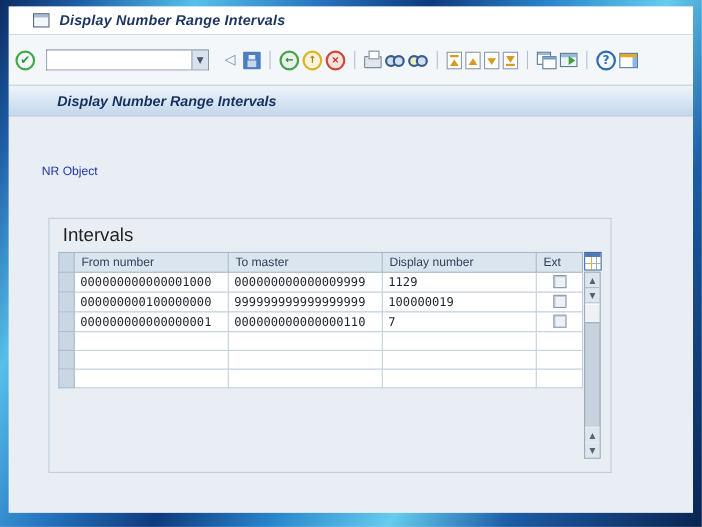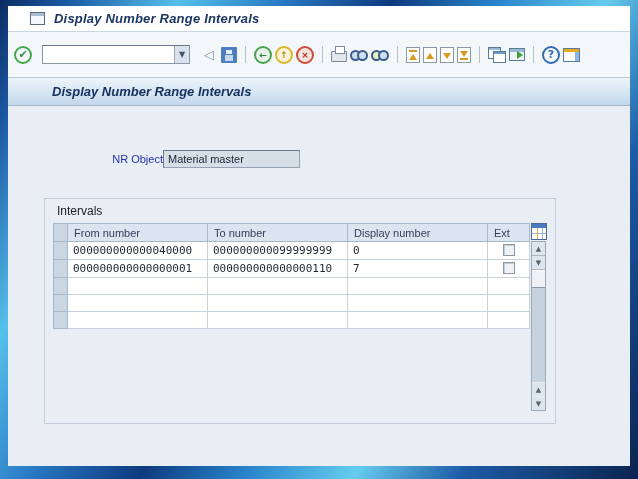--- a/index.html
+++ b/index.html
@@ -98,29 +98,29 @@
   .screen-title {
     height:28px; flex:0 0 28px; display:flex; align-items:center; padding-left:44px;
     background:linear-gradient(to bottom,#eef4fa,#c2d8ec); border-bottom:1px solid #9fb4ca;
   }
   .screen-title span { font-size:13px; font-weight:bold; font-style:italic; color:#16305e; }
 
   
   .content { position:relative; flex:1; background:#e9eef4; }
 
   .form-row { position:absolute; top:44px; left:30px; display:flex; align-items:center; }
-  .nr-label { width:125px; font-size:11px; color:#2233aa;text-align:right; }
+  .nr-label { width:125px; font-size:11px; color:#2233aa; }
   .nr-field {
     width:137px; height:18px; background:#d6dfe8; font-size:11px; color:#1a2330;
     border:1px solid #93a3b3; border-top-color:#6a7a8a; border-left-color:#6a7a8a;
     display:flex; align-items:center; padding-left:4px;
   }
 
   .groupbox { position:absolute; top:92px; left:36px; width:512px; border:1px solid #c2cdd9; padding:4px 8px 12px 8px; }
-  .group-title { font-size:12px; color:#222222; margin:1px 0 5px 4px; }
+  .group-title { font-size:17px; color:#222222; margin:1px 0 5px 4px; }
 
   .tablewrap { display:flex; align-items:flex-start; }
 
   table.ivtable { border-collapse:collapse; table-layout:fixed; flex:0 0 auto; }
   .ivtable col.c-sel  { width:14px; }
   .ivtable col.c-from { width:140px; }
   .ivtable col.c-to   { width:140px; }
   .ivtable col.c-cur  { width:140px; }
   .ivtable col.c-ext  { width:42px; }
   .ivtable th {
@@ -196,52 +196,56 @@
     </div>
 
     <div class="screen-title">
       <span>Display Number Range Intervals</span>
     </div>
 
     <div class="content">
 
       <div class="form-row">
         <span class="nr-label">NR Object</span>
-        <div class="nr-field">
-          <span>Material master</span>
-        </div>
       </div>
 
       <div class="groupbox">
         <div class="group-title">Intervals</div>
         <div class="tablewrap">
 
           <table class="ivtable">
             <colgroup>
               <col class="c-sel">
                 <col class="c-from">
                 <col class="c-to">
                 <col class="c-cur">
                 <col class="c-ext">
             </colgroup>
             <thead>
               <tr>
                 <th class="selhead"></th>
                 <th>From number</th>
-                <th>To number</th>
+                <th>To master</th>
                 <th>Display number</th>
                 <th>Ext</th>
               </tr>
             </thead>
             <tbody>
                 <tr>
                   <td class="selcell"></td>
-                  <td class="datacell">000000000000040000</td>
-                  <td class="datacell">000000000099999999</td>
-                  <td class="datacell">0</td>
+                  <td class="datacell">000000000000001000</td>
+                  <td class="datacell">000000000000009999</td>
+                  <td class="datacell">1129</td>
+                  <td class="extcell"><span class="cb"></span></td>
+                </tr>
+                <tr>
+                  <td class="selcell"></td>
+                  <td class="datacell">000000000100000000</td>
+                  <td class="datacell">999999999999999999</td>
+                  <td class="datacell">100000019</td>
                   <td class="extcell"><span class="cb"></span></td>
                 </tr>
                 <tr>
                   <td class="selcell"></td>
                   <td class="datacell">000000000000000001</td>
                   <td class="datacell">000000000000000110</td>
                   <td class="datacell">7</td>
                   <td class="extcell"><span class="cb"></span></td>
                 </tr>
                 <tr>

